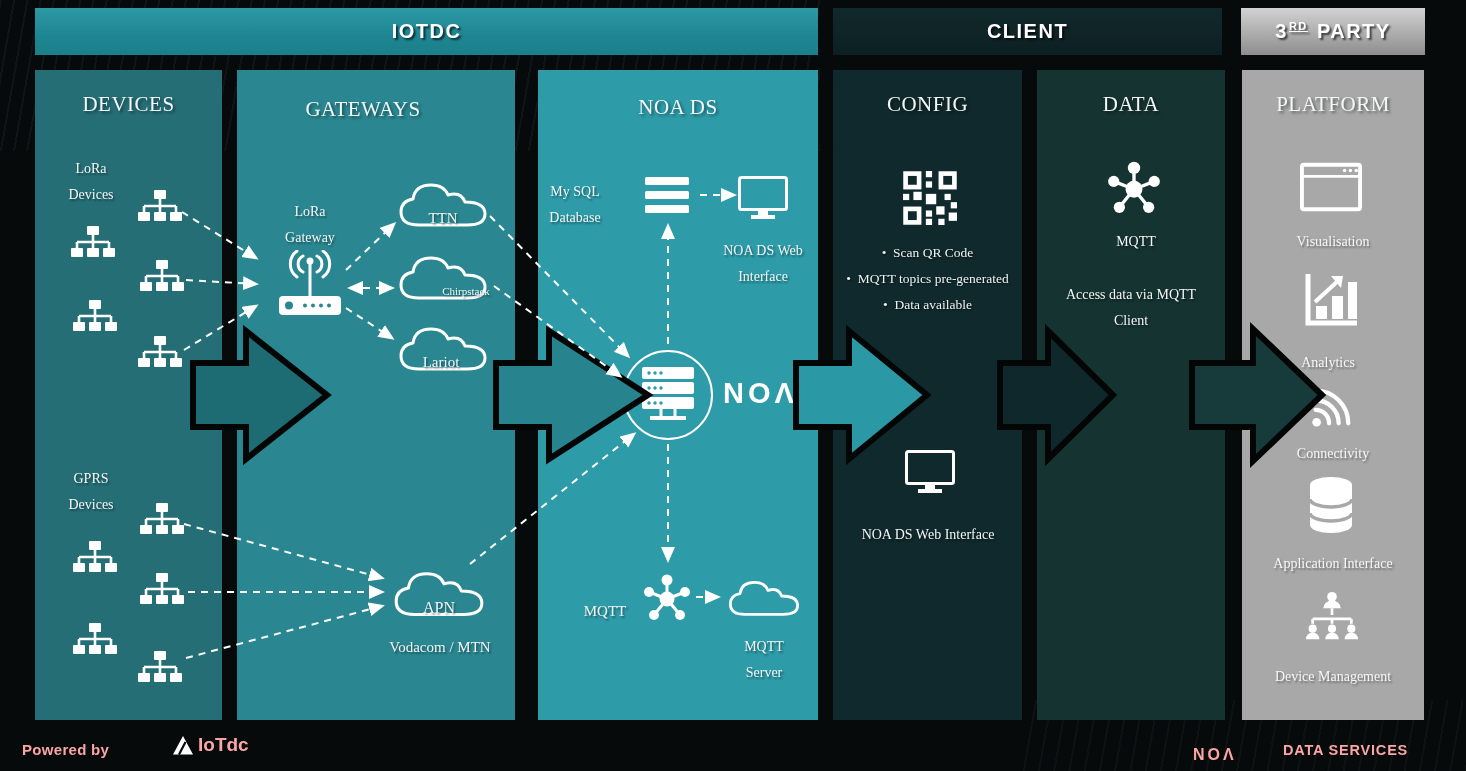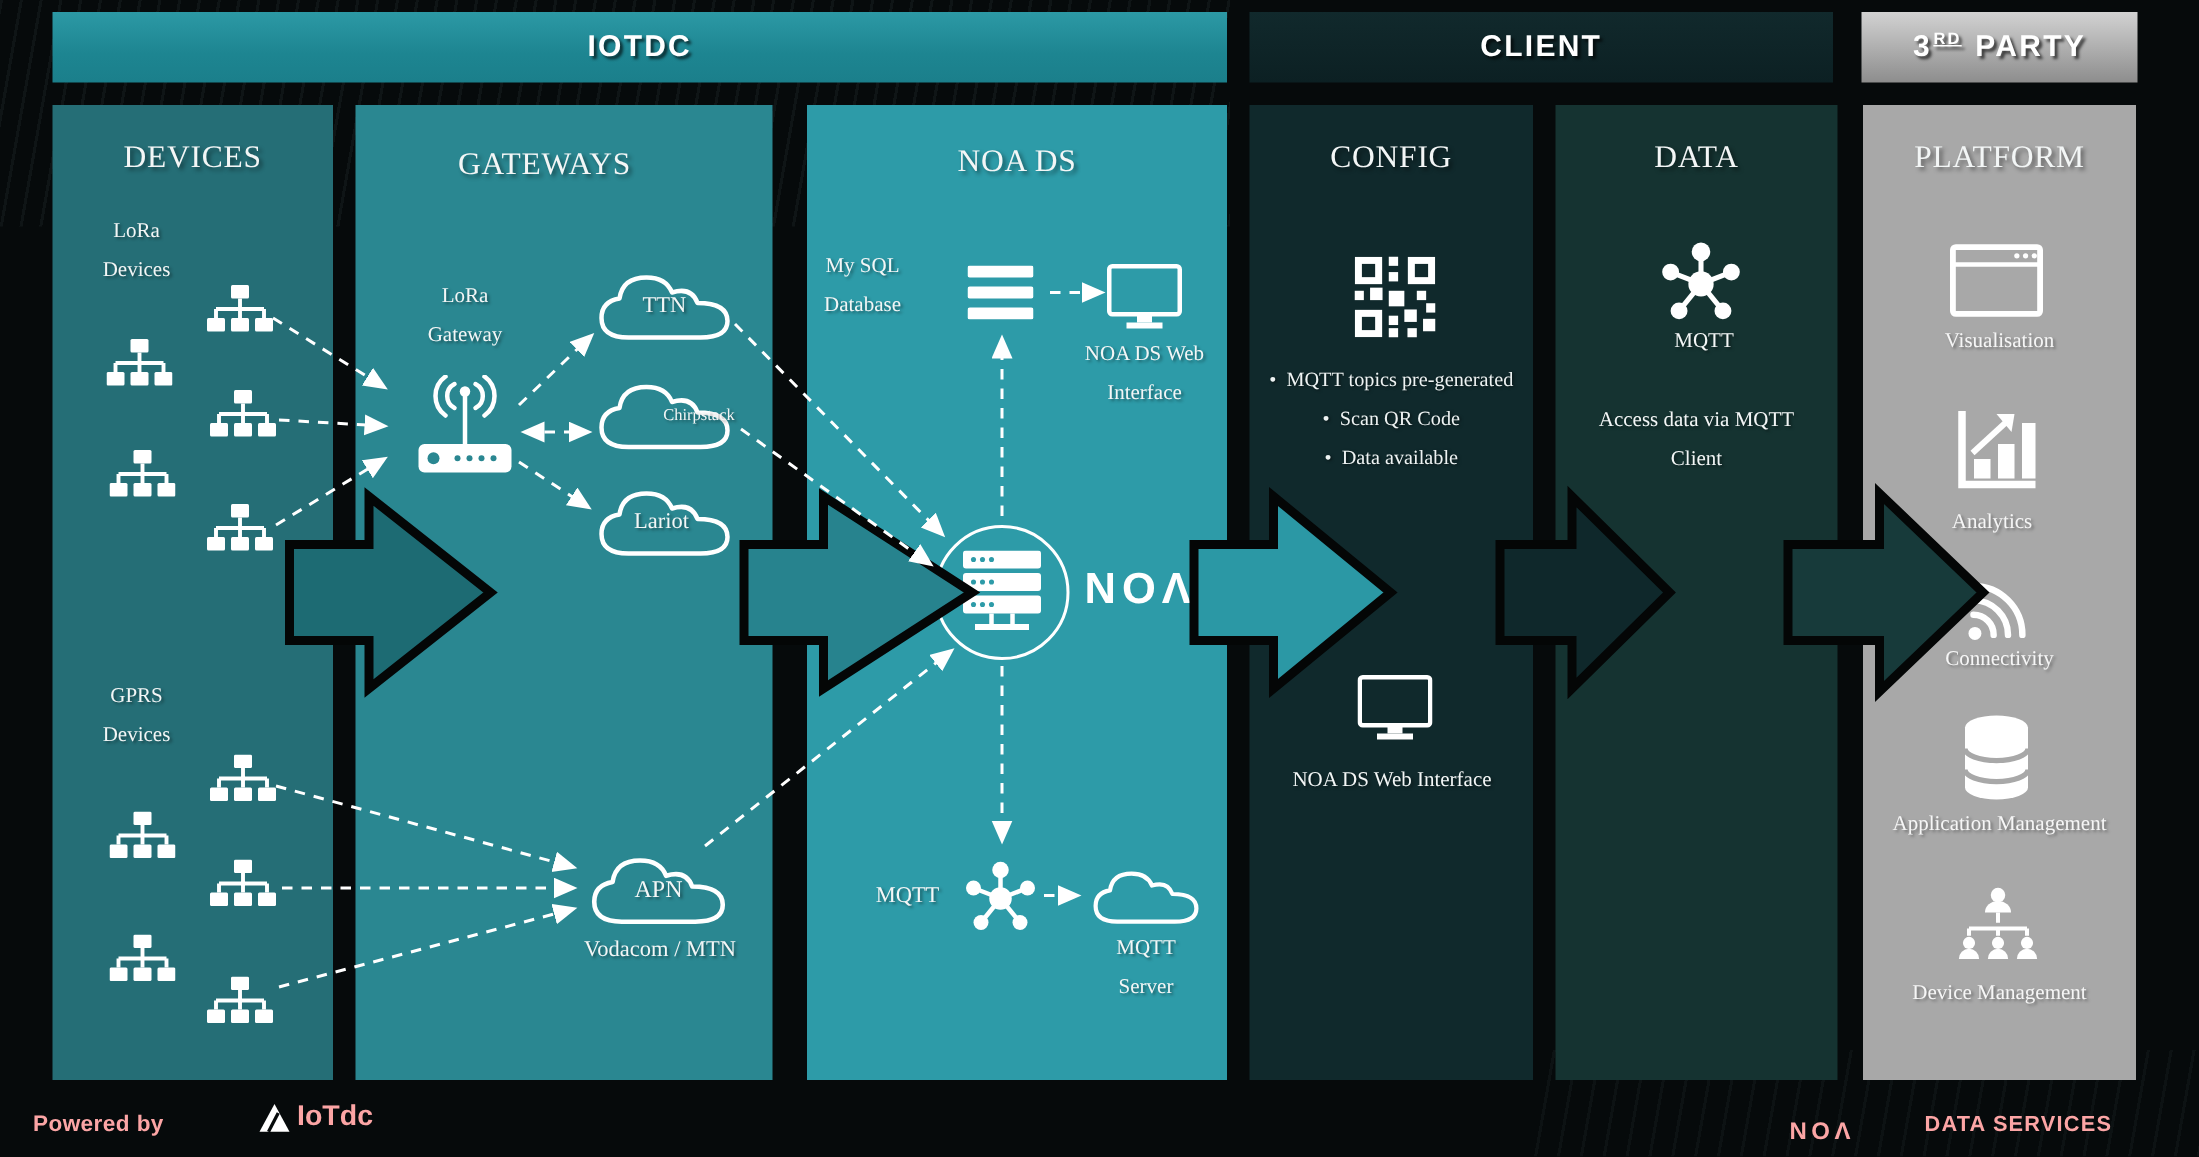--- a/index.html
+++ b/index.html
@@ -30,21 +30,21 @@
   .col-gateways { left:237px;  width:278px; background:#2a8791; }
   .col-noads    { left:538px;  width:280px; background:#2d9ba8; }
   .col-config   { left:833px;  width:189px; background:#10292c; }
   .col-data     { left:1037px; width:188px; background:#153331; }
   .col-platform { left:1242px; width:182px; background:#a8a8a8; }
 
   .coltitle { position:absolute; text-align:center; font-size:21px; color:#f3f6f6;
     letter-spacing:0.5px; text-shadow:2px 2px 3px rgba(0,0,0,0.45); z-index:2; }
 
   .lbl { position:absolute; color:#f3f6f6; font-size:14px; text-align:center;
-    text-shadow:1.5px 1.5px 2px rgba(0,0,0,0.4); z-index:3; line-height:26px; }
+    text-shadow:1.5px 1.5px 2px rgba(0,0,0,0.4); z-index:3; line-height:26px;margin-top:14px; }
 
   .platform-lbl { color:#f6f6f6; text-shadow:1.5px 1.5px 2px rgba(0,0,0,0.35); }
 
   .icon { position:absolute; z-index:3; }
   svg { display:block; }
 
   
   .noa-circle { position:absolute; left:623px; top:350px; width:90px; height:90px;
     border:2.5px solid #fff; border-radius:50%; z-index:3;
     display:flex; align-items:center; justify-content:center; }
@@ -325,22 +325,22 @@
       <rect x="40" y="22" width="6" height="6"></rect>
     <rect x="46" y="30" width="6" height="6"></rect>
       <rect x="32" y="34" width="8" height="8"></rect>
     <rect x="22" y="38" width="6" height="6"></rect>
       <rect x="44" y="40" width="8" height="8"></rect>
     <rect x="22" y="46" width="6" height="6"></rect>
       <rect x="34" y="46" width="6" height="6"></rect>
   </g>
 </svg>
 <ul class="bullets">
+  <li>Scan QR Code</li>
   <li>MQTT topics pre-generated</li>
-  <li>Scan QR Code</li>
   <li>Data available</li>
 </ul>
 <svg class="icon" style="left:905px;top:450px" width="50" height="44" viewBox="0 0 50 44">
   <rect x="1.5" y="1.5" width="47" height="32" rx="2" stroke="#fff" stroke-width="3" fill="none"></rect>
   <rect x="20" y="33.5" width="10" height="5.5" fill="#fff"></rect>
     <rect x="13" y="39" width="24" height="4" fill="#fff"></rect>
 </svg>
 <div class="lbl" style="left:838px;top:508px;width:180px;font-size:14px">NOA DS Web Interface</div>
 
 <svg class="icon" style="left:1108px;top:160px" width="52" height="54" viewBox="0 0 46 48">
@@ -390,21 +390,21 @@
   <circle cx="9" cy="41" r="4.5" fill="#fff"></circle>
 </svg>
 <div class="lbl platform-lbl" style="left:1242px;top:427px;width:182px">Connectivity</div>
 
 <svg class="icon" style="left:1309px;top:476px" width="44" height="60" viewBox="0 0 44 60">
   <ellipse cx="22" cy="9" rx="21" ry="8" fill="#fff"></ellipse>
   <path d="M1 9 V49 A21 8 0 0 0 43 49 V9" fill="#fff"></path>
   <path d="M1 23 A21 8 0 0 0 43 23" stroke="#a8a8a8" stroke-width="3.5" fill="none"></path>
   <path d="M1 37 A21 8 0 0 0 43 37" stroke="#a8a8a8" stroke-width="3.5" fill="none"></path>
 </svg>
-<div class="lbl platform-lbl" style="left:1242px;top:537px;width:182px">Application Management</div>
+<div class="lbl platform-lbl" style="left:1242px;top:537px;width:182px">Application Interface</div>
 
 <svg class="icon" style="left:1303px;top:590px" width="58" height="56" viewBox="0 0 60 56">
   <circle cx="30" cy="6" r="5" fill="#fff"></circle>
   <path d="M21 18 a9 8 0 0 1 18 0 z" fill="#fff"></path>
   <path d="M30 18 v7 M10 29 h40 M10 29 v5 M30 29 v5 M50 29 v5" stroke="#fff" stroke-width="2.8" fill="none"></path>
   <g fill="#fff">
     <circle cx="10" cy="39" r="4.2"></circle>
       <path d="M3 50 a7 7 0 0 1 14 0 z"></path>
     <circle cx="30" cy="39" r="4.2"></circle>
       <path d="M23 50 a7 7 0 0 1 14 0 z"></path>

